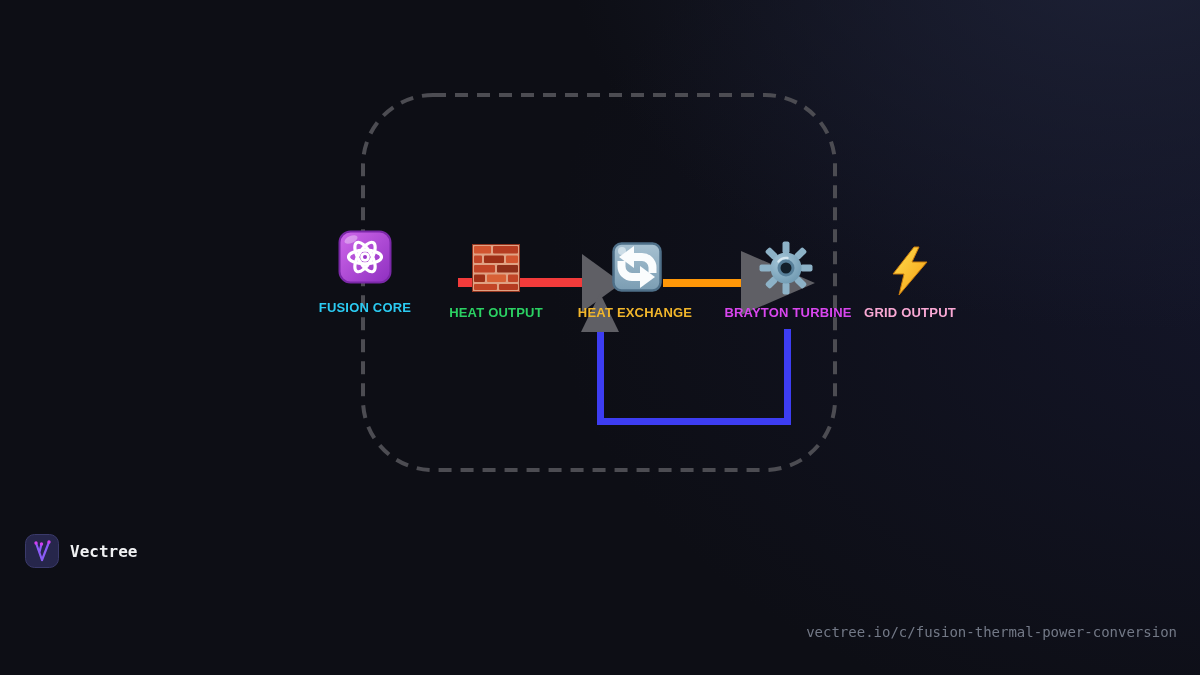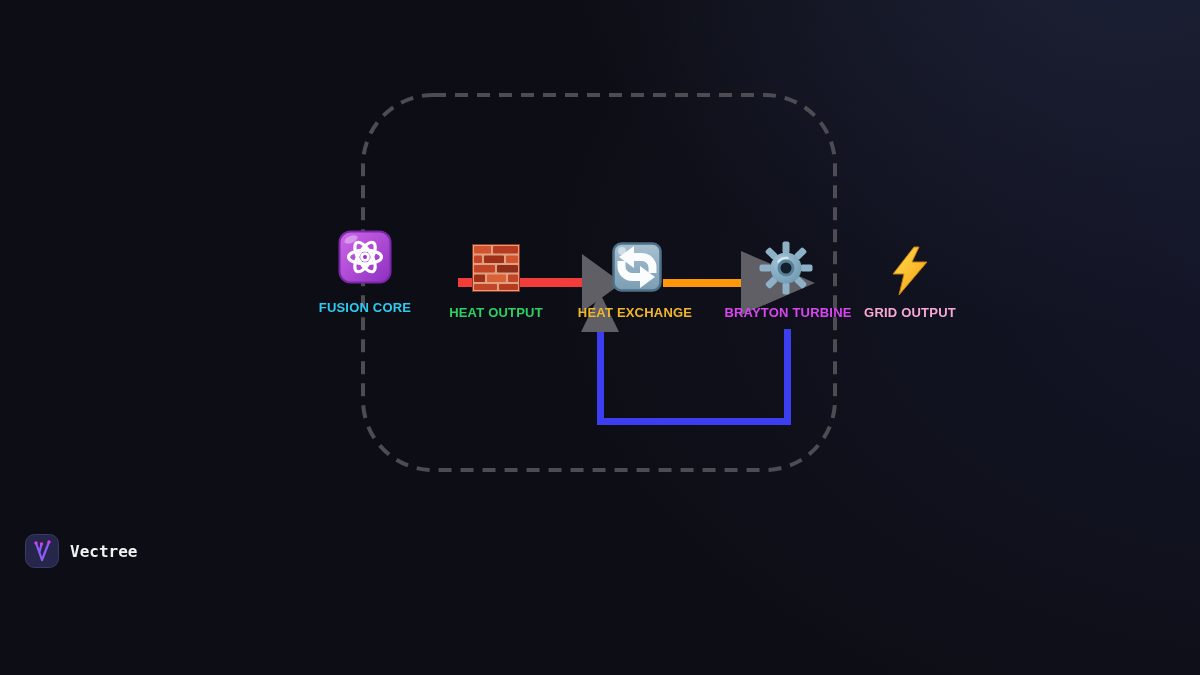--- a/index.html
+++ b/index.html
@@ -193,14 +193,15 @@
           <circle cx="11" cy="9" r="1.7"></circle>
           <circle cx="16.5" cy="10" r="1.7"></circle>
           <circle cx="24" cy="8" r="1.7"></circle>
         </g>
       </svg>
     </span>
     <span class="brand-name">Vectree</span>
   </div>
 
 
+  <div class="page-url">vectree.io/c/fusion-thermal-power-conversion</div>
 
 </div>
 
 </body></html>

